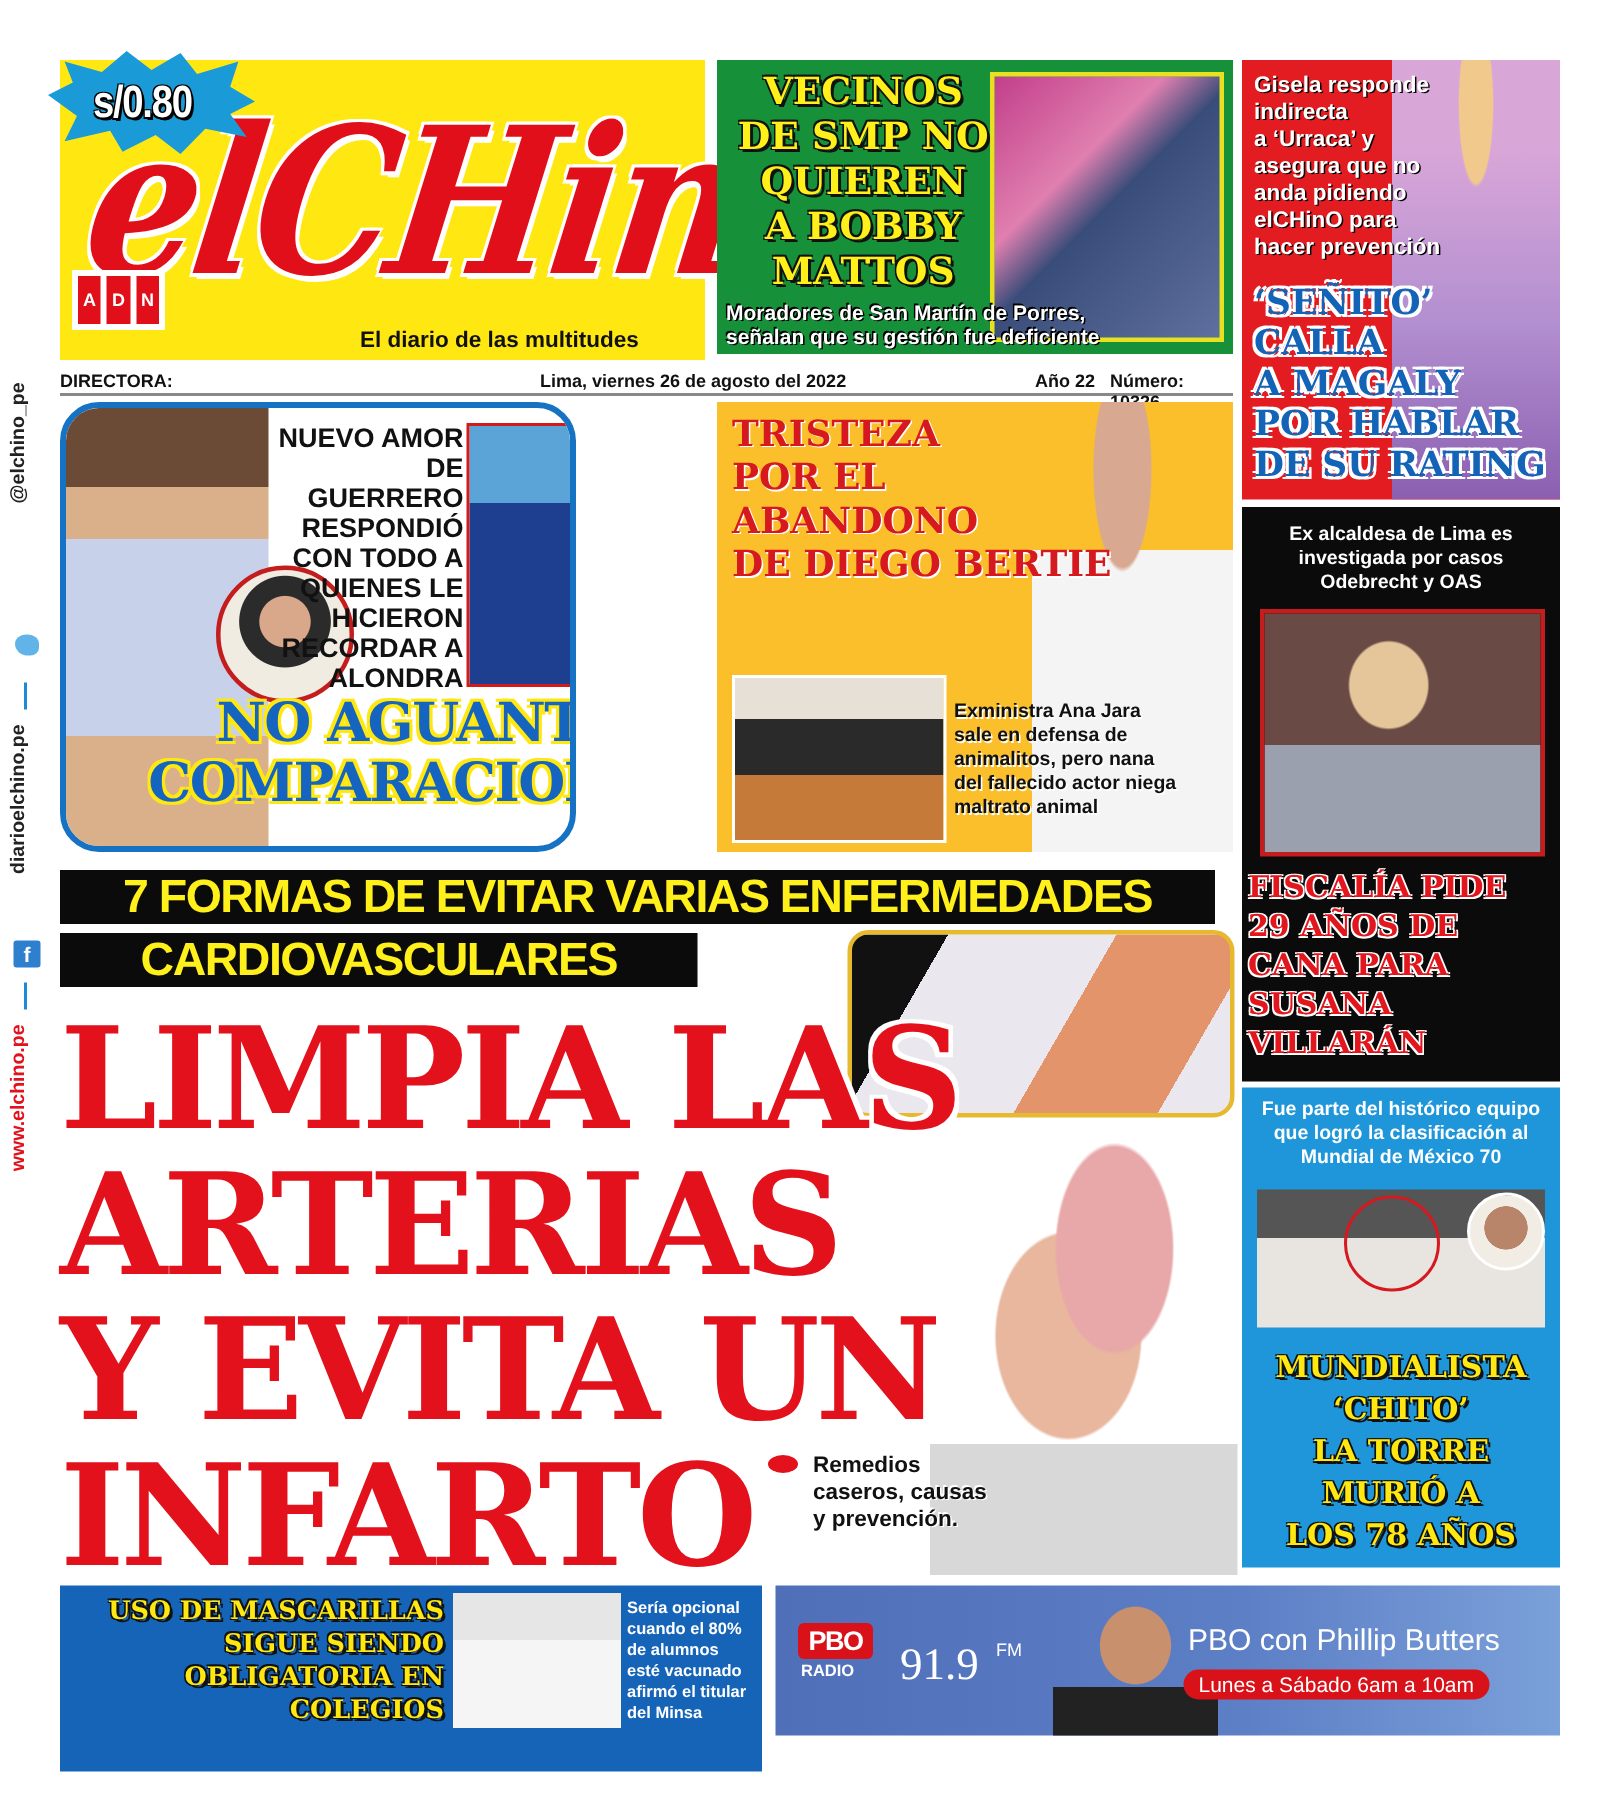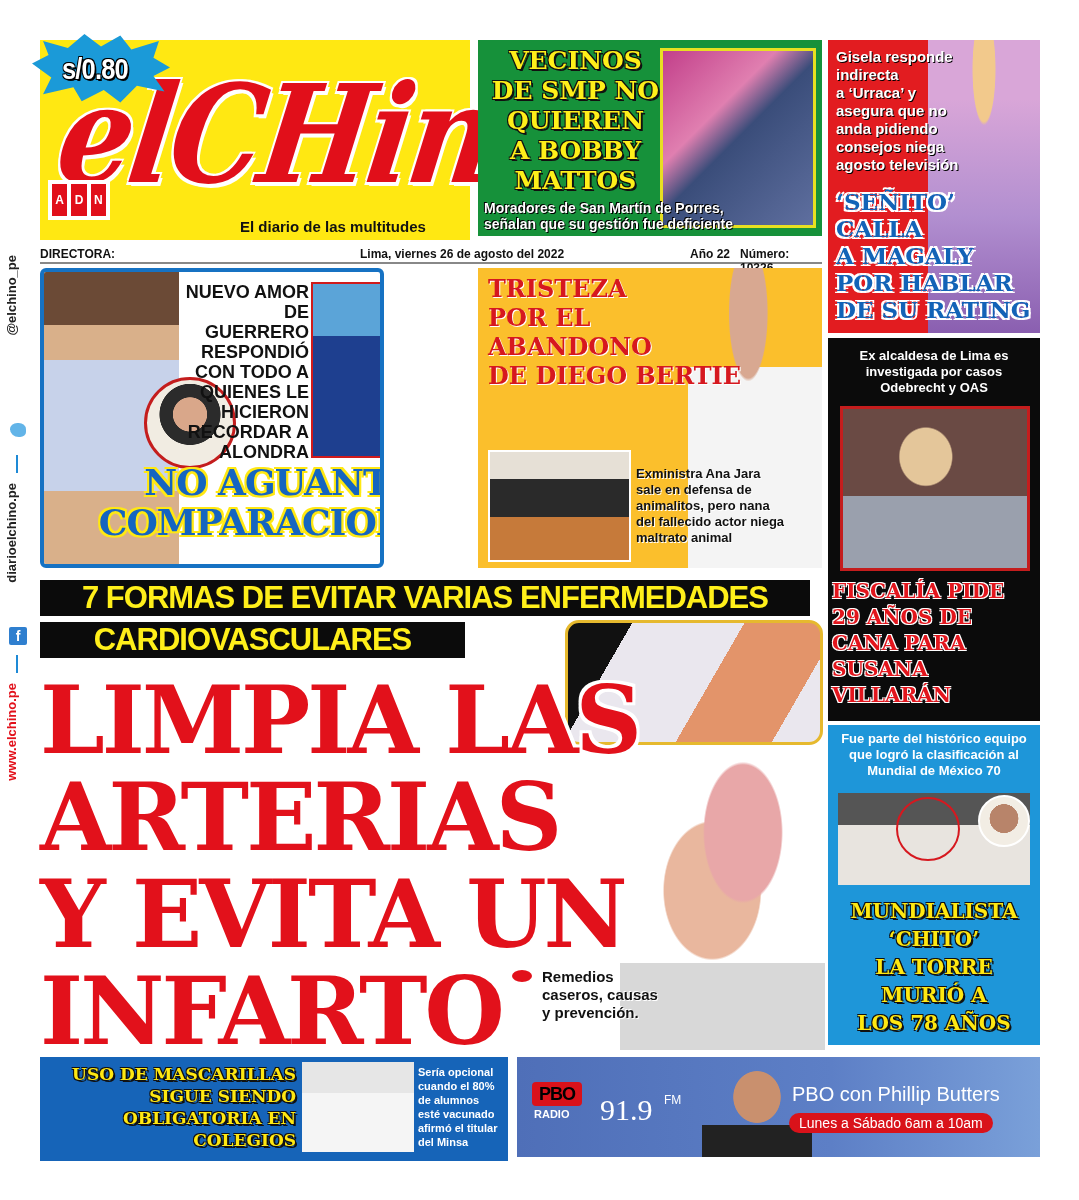--- a/index.html
+++ b/index.html
@@ -30,21 +30,21 @@
   .green-head { position: absolute; left: 10px; top: 6px; width: 175px; text-align: center; font-family: "DejaVu Serif", serif; font-weight: 700; font-size: 25px; line-height: 30px; color: #ffef1a; text-shadow: 2px 2px 0 #111, -1px -1px 0 #111, 1px -1px 0 #111, -1px 1px 0 #111; }
   .green-sub { position: absolute; left: 6px; top: 160px; font-size: 14px; font-weight: 700; line-height: 16px; color: #fff; text-shadow: 1px 1px 0 #000, -1px -1px 0 #000; }
 
   
   .redbox { left: 828px; top: 40px; width: 212px; height: 293px; background: #e21c20; overflow: hidden; }
   .redbox .photo { position: absolute; left: 100px; top: 0; width: 112px; height: 293px; background: radial-gradient(ellipse at 50% 10%, #f2c98c 0 14%, transparent 15%), linear-gradient(180deg,#d9a6d8 20%,#b28fd0 60%,#8a5fb0 100%); }
   .red-sub { position: absolute; left: 8px; top: 8px; font-size: 15px; font-weight: 700; line-height: 18px; color: #fff; text-shadow: 1px 1px 0 #000; }
   .red-head { position: absolute; left: 8px; top: 148px; font-family: "DejaVu Serif", serif; font-weight: 700; font-size: 23px; line-height: 27px; color: #1363b7; text-shadow: 2px 2px 0 #fff, -2px -2px 0 #fff, 2px -2px 0 #fff, -2px 2px 0 #fff; }
 
   
-  .bluebox { left: 40px; top: 268px; width: 344px; height: 300px; border: 4px solid #1672c3; border-radius: 6px; background: #fff; overflow: hidden; }
+  .bluebox { left: 40px; top: 268px; width: 344px; height: 300px; border: 4px solid #1672c3; border-radius: 26px; background: #fff; overflow: hidden; }
   .bluebox .woman { position: absolute; left: 0; top: 0; width: 135px; height: 292px; background: linear-gradient(180deg,#6b4a36 0 18%,#d9b08a 18% 30%,#c7d2ea 30% 75%,#d9b08a 75%); }
   .bluebox .inset { position: absolute; left: 100px; top: 105px; width: 92px; height: 92px; border-radius: 50%; border: 3px solid #c41d1d; background: radial-gradient(circle at 50% 40%, #d9a78a 0 25%, #2b2b2b 26% 45%, #f1ece2 46%); }
   .bluebox .man { position: absolute; left: 267px; top: 10px; width: 148px; height: 176px; border: 2px solid #d11b1b; background: linear-gradient(180deg,#5ba4d8 0 30%,#1e3f8f 30%); }
   .guer-sub { position: absolute; left: 140px; top: 10px; width: 125px; text-align: right; font-size: 18px; line-height: 20px; font-weight: 700; color: #111; }
   .guer-head { position: absolute; left: 50px; top: 190px; width: 370px; text-align: center; font-family: "DejaVu Serif", serif; font-weight: 700; font-size: 36px; line-height: 40px; color: #1565c0; text-shadow: 2px 2px 0 #ffe812, -2px -2px 0 #ffe812, 2px -2px 0 #ffe812, -2px 2px 0 #ffe812; letter-spacing: -1px; }
 
   
   .yellowbox { left: 478px; top: 268px; width: 344px; height: 300px; background: #fbbf2c; overflow: hidden; }
   .yellowbox .man { position: absolute; left: 210px; top: 0; width: 134px; height: 300px; background: radial-gradient(ellipse at 45% 15%, #d8a891 0 18%, transparent 19%), linear-gradient(180deg, transparent 0 33%, #f4f4f4 33%); }
   .yellowbox .dogs { position: absolute; left: 10px; top: 182px; width: 143px; height: 112px; border: 2px solid #fff; background: linear-gradient(180deg,#e6e0d6 0 25%,#2a2a2a 25% 60%,#c67a3a 60%); }
@@ -68,28 +68,28 @@
   
   .kicker { background: #0b0b0b; color: #ffef1a; font-weight: 700; font-size: 31px; line-height: 36px; white-space: nowrap; padding: 0 6px; letter-spacing: -1px; text-align: center; }
   .heart { left: 565px; top: 620px; width: 258px; height: 125px; border: 3px solid #e6b92e; border-radius: 14px; background: linear-gradient(120deg,#111 0 20%,#eae7ee 20% 55%,#e3946a 55% 85%,#eae7ee 85%); }
   .headache { left: 620px; top: 760px; width: 205px; height: 290px; background: radial-gradient(ellipse at 60% 25%, #e8a7a8 0 22%, transparent 23%), radial-gradient(ellipse at 45% 45%, #e9b79e 0 30%, transparent 31%), linear-gradient(180deg,#fff 0 70%,#d8d8d8 70%); }
   .bighead { left: 40px; top: 672px; font-family: "DejaVu Serif", serif; font-weight: 700; color: #e2111b; font-size: 94px; line-height: 97px; letter-spacing: -3px; text-shadow: 3px 3px 0 #fff, -3px -3px 0 #fff, 3px -3px 0 #fff, -3px 3px 0 #fff; transform: scaleX(0.98); transform-origin: left top; }
   .bighead div { white-space: nowrap; }
   .bullet { left: 512px; top: 970px; width: 20px; height: 12px; border-radius: 50%; background: #e2111b; }
   .remedios { left: 542px; top: 968px; font-size: 15px; line-height: 18px; font-weight: 700; color: #111; text-shadow: 1px 1px 0 #fff, -1px -1px 0 #fff; }
 
   
-  .maskbox { left: 40px; top: 1057px; width: 468px; height: 104px; background: #1664b8; }
+  .maskbox { left: 40px; top: 1057px; width: 468px; height: 124px; background: #1664b8; }
   .maskbox .photo { position: absolute; left: 262px; top: 5px; width: 112px; height: 90px; background: linear-gradient(180deg,#e6e6e6 0 35%,#f5f5f5 35%); }
   .mask-head { position: absolute; left: 6px; top: 6px; width: 250px; text-align: right; font-family: "DejaVu Serif", serif; font-weight: 700; font-size: 17px; line-height: 22px; color: #ffe812; text-shadow: 2px 2px 0 #111, -1px -1px 0 #111, 1px -1px 0 #111, -1px 1px 0 #111; }
   .mask-sub { position: absolute; left: 378px; top: 8px; width: 88px; font-size: 11px; line-height: 14px; font-weight: 700; color: #fff; }
 
   .pbo { left: 517px; top: 1057px; width: 523px; height: 100px; background: linear-gradient(90deg,#4f6fb8 0%,#5d7fc6 60%,#7aa0d9 100%); }
   .pbo .host { position: absolute; left: 185px; top: 0; width: 110px; height: 100px; background: radial-gradient(ellipse at 50% 40%, #c9906e 0 30%, transparent 31%), linear-gradient(180deg, transparent 0 68%, #222 68%); }
-  .pbo-logo { position: absolute; left: 15px; top: 25px; width: 50px; height: 24px; background: #d9121a; color: #000000; font-weight: 700; font-size: 18px; display: flex; align-items: center; justify-content: center; border-radius: 4px; letter-spacing: -1px; }
+  .pbo-logo { position: absolute; left: 15px; top: 25px; width: 50px; height: 24px; background: #d9121a; color: #ffffff; font-weight: 700; font-size: 18px; display: flex; align-items: center; justify-content: center; border-radius: 4px; letter-spacing: -1px; }
   .pbo-radio { position: absolute; left: 17px; top: 51px; font-weight: 700; font-size: 11px; color: #fff; }
   .pbo-freq { position: absolute; left: 83px; top: 36px; font-size: 30px; color: #fff; font-family: Liberation Serif, serif; }
   .pbo-fm { position: absolute; left: 147px; top: 36px; font-size: 12px; color: #fff; }
   .pbo-title { position: absolute; left: 275px; top: 26px; font-size: 20px; color: #fff; }
   .pbo-sched { position: absolute; left: 272px; top: 56px; background: #d9121a; color: #fff; font-size: 14px; padding: 2px 10px; border-radius: 12px; }
 </style>
 </head>
 <body>
 
 <div class="rail">
@@ -138,22 +138,22 @@
 </div>
 
 <div class="abs redbox">
   <div class="photo"></div>
   <div class="red-sub">
     <div>Gisela responde</div>
     <div>indirecta</div>
     <div>a ‘Urraca’ y</div>
     <div>asegura que no</div>
     <div>anda pidiendo</div>
-    <div>consejos niega</div>
-    <div>agosto televisión</div>
+    <div>elCHinO para</div>
+    <div>hacer prevención</div>
   </div>
   <div class="red-head">
     <div>‘SEÑITO’</div>
     <div>CALLA</div>
     <div>A MAGALY</div>
     <div>POR HABLAR</div>
     <div>DE SU RATING</div>
   </div>
 </div>
 

